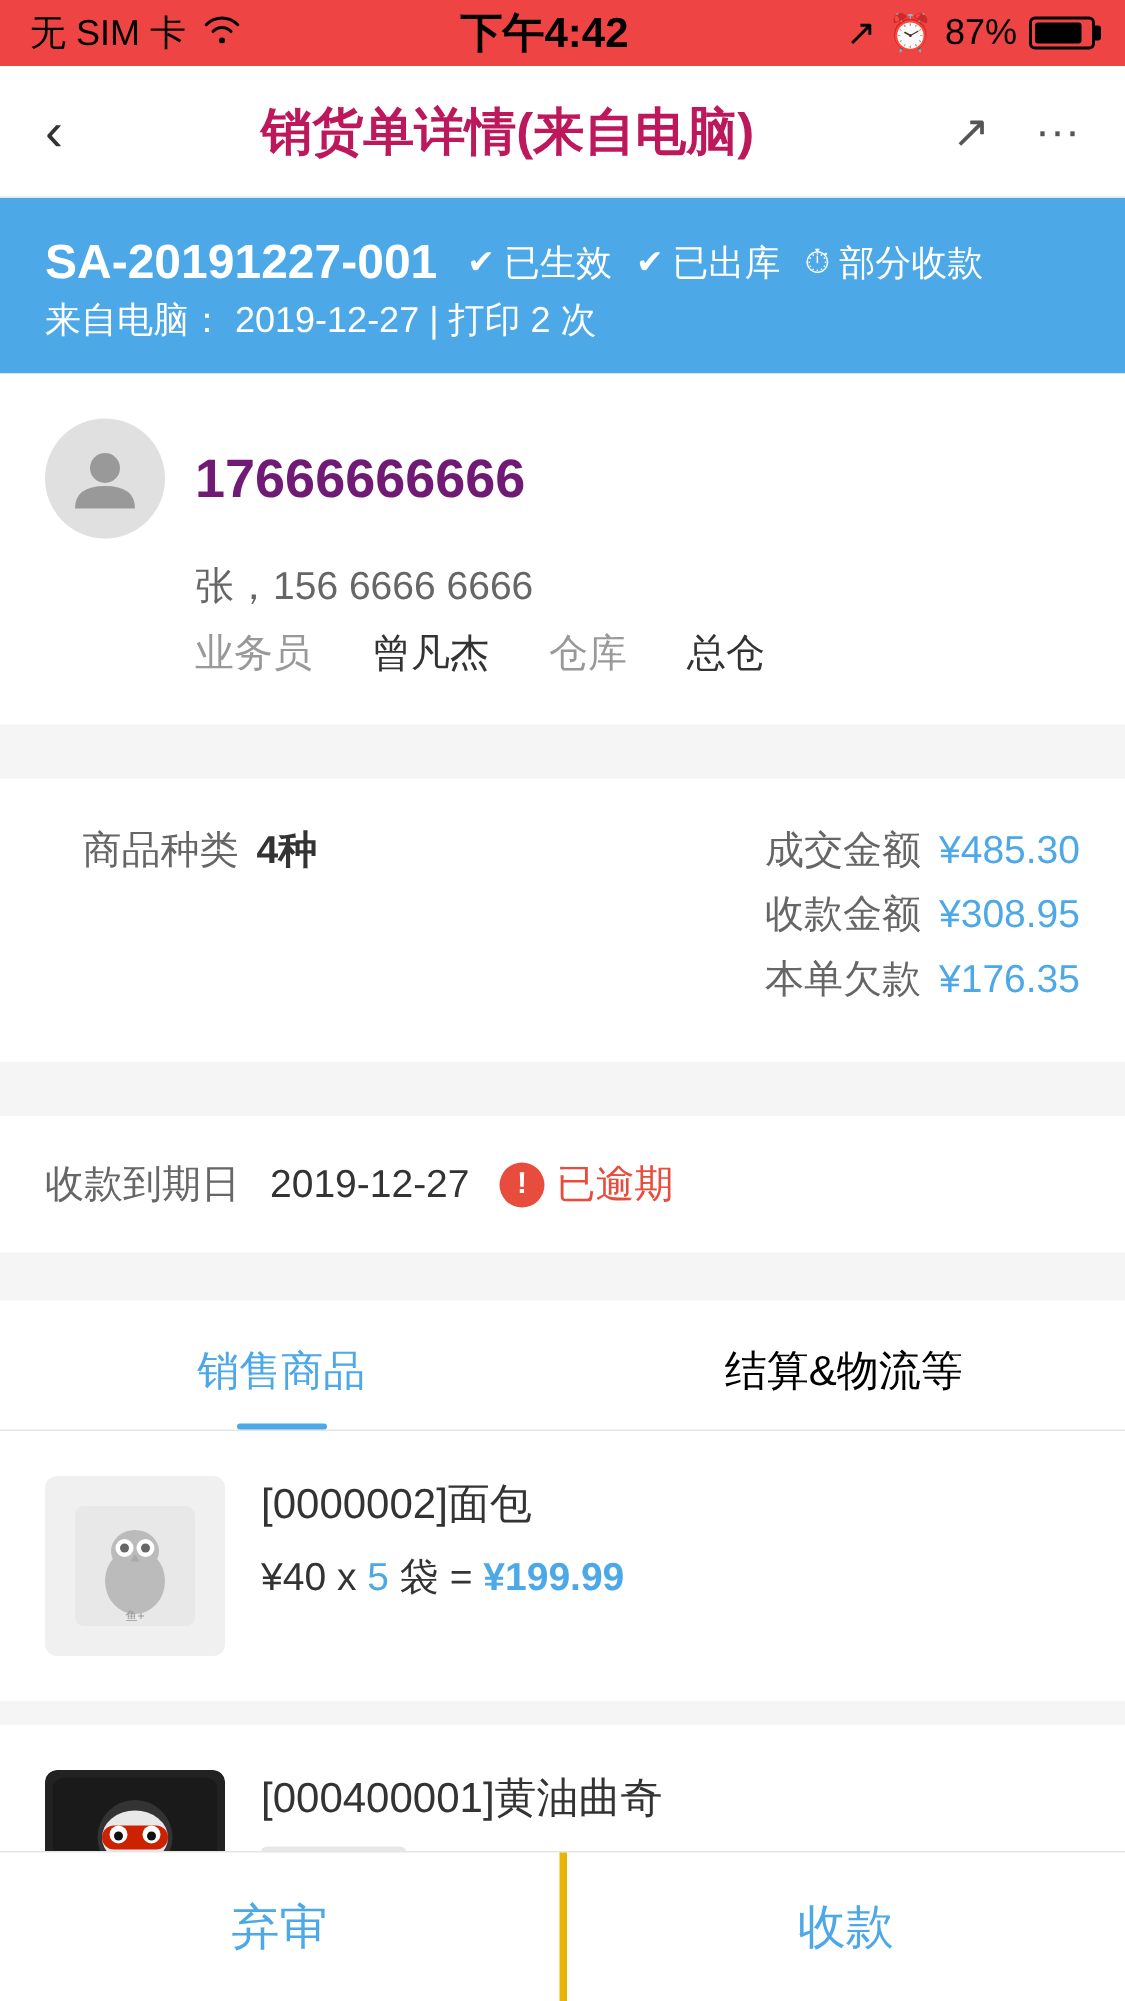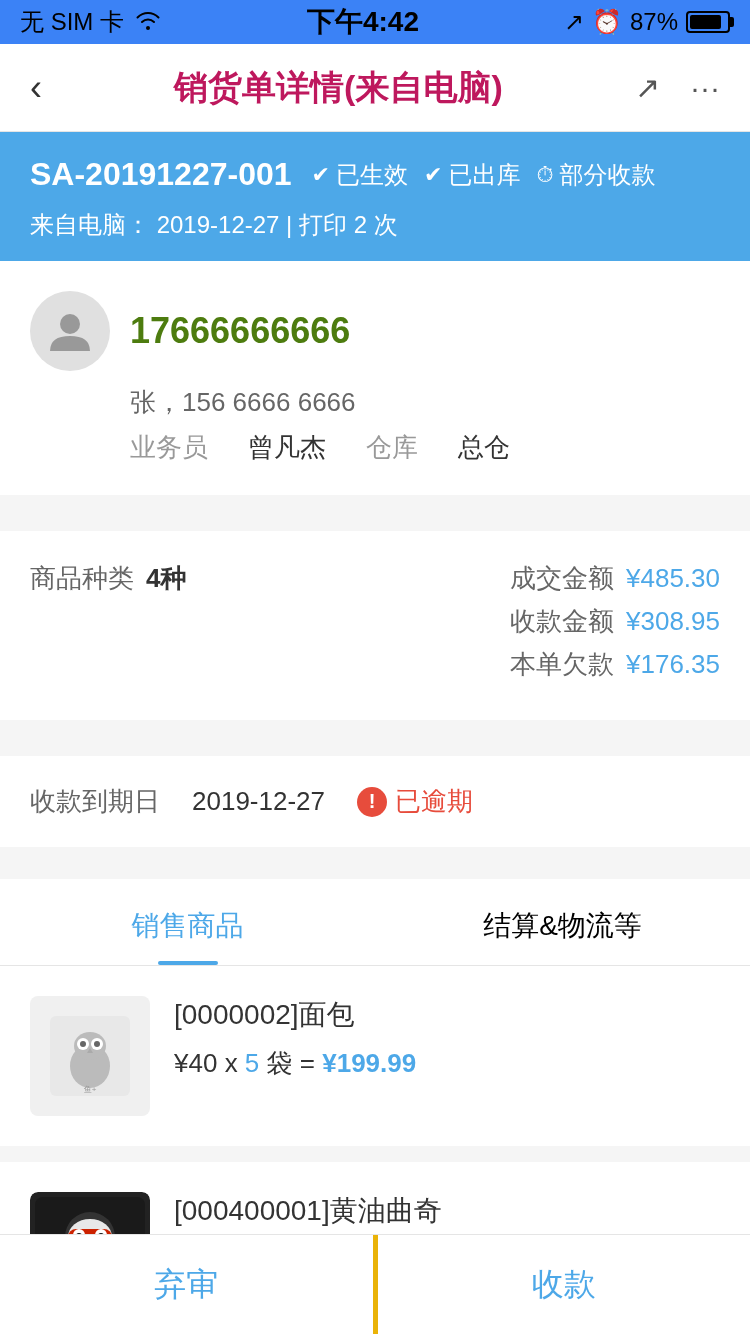--- a/index.html
+++ b/index.html
@@ -9,21 +9,21 @@
       background: #f5f5f5;
       width: 750px;
       min-height: 1334px;
       overflow-x: hidden;
       font-size: 28px;
     }
 
     
     .status-bar {
       height: 44px;
-      background: #3b82f6;
+      background: #ef4444;
       display: flex;
       align-items: center;
       justify-content: space-between;
       padding: 0 20px;
       font-size: 24px;
       font-weight: 500;
     }
     .status-bar-left { display: flex; align-items: center; gap: 10px; }
     .status-bar-center { font-size: 28px; font-weight: 600; }
     .status-bar-right { display: flex; align-items: center; gap: 8px; font-size: 24px; }
@@ -50,21 +50,21 @@
 
     
     .order-header {
       background: #4da8e8;
       padding: 24px 30px 20px;
     }
     .order-header-row1 {
       display: flex;
       align-items: center;
       gap: 20px;
-      margin-bottom: 16px;
+      margin-bottom: 4px;
     }
     .order-id {
       font-size: 32px;
       font-weight: 700;
       color: #fff;
     }
     .status-badges {
       display: flex;
       gap: 16px;
       flex-wrap: wrap;
@@ -98,21 +98,21 @@
       width: 80px;
       height: 80px;
       border-radius: 50%;
       background: #e0e0e0;
       display: flex;
       align-items: center;
       justify-content: center;
       flex-shrink: 0;
     }
     .avatar svg { width: 50px; height: 50px; fill: #888; }
-    .customer-name { font-size: 36px; font-weight: 600; color: #4d7c0f; }
+    .customer-name { font-size: 36px; font-weight: 600; color: #701a75; }
     .customer-detail { font-size: 26px; color: #666; margin-bottom: 10px; margin-left: 100px; }
     .customer-info-row {
       display: flex;
       align-items: center;
       gap: 40px;
       margin-left: 100px;
     }
     .info-label { font-size: 26px; color: #999; }
     .info-value { font-size: 26px; color: #333; }
 
@@ -128,32 +128,32 @@
       align-items: flex-start;
     }
     .stats-left { }
     .stats-right { text-align: right; }
     .stat-item {
       display: flex;
       align-items: center;
       gap: 12px;
       margin-bottom: 8px;
     }
-    .stat-label { font-size: 26px; color: #666; }
+    .stat-label { font-size: 26px; color: #666; margin-left: 25px; }
     .stat-value-blue { font-size: 26px; color: #4da8e8; }
     .stat-count { font-size: 26px; font-weight: 600; color: #333; }
 
     
     .due-section {
       background: #fff;
       padding: 28px 30px;
       margin-bottom: 16px;
       display: flex;
       align-items: center;
-      gap: 32px;
+      gap: 20px;
     }
     .due-label { font-size: 26px; color: #666; }
     .due-date { font-size: 26px; color: #333; }
     .overdue-badge {
       display: flex;
       align-items: center;
       gap: 8px;
       background: transparent;
     }
     .overdue-icon {

